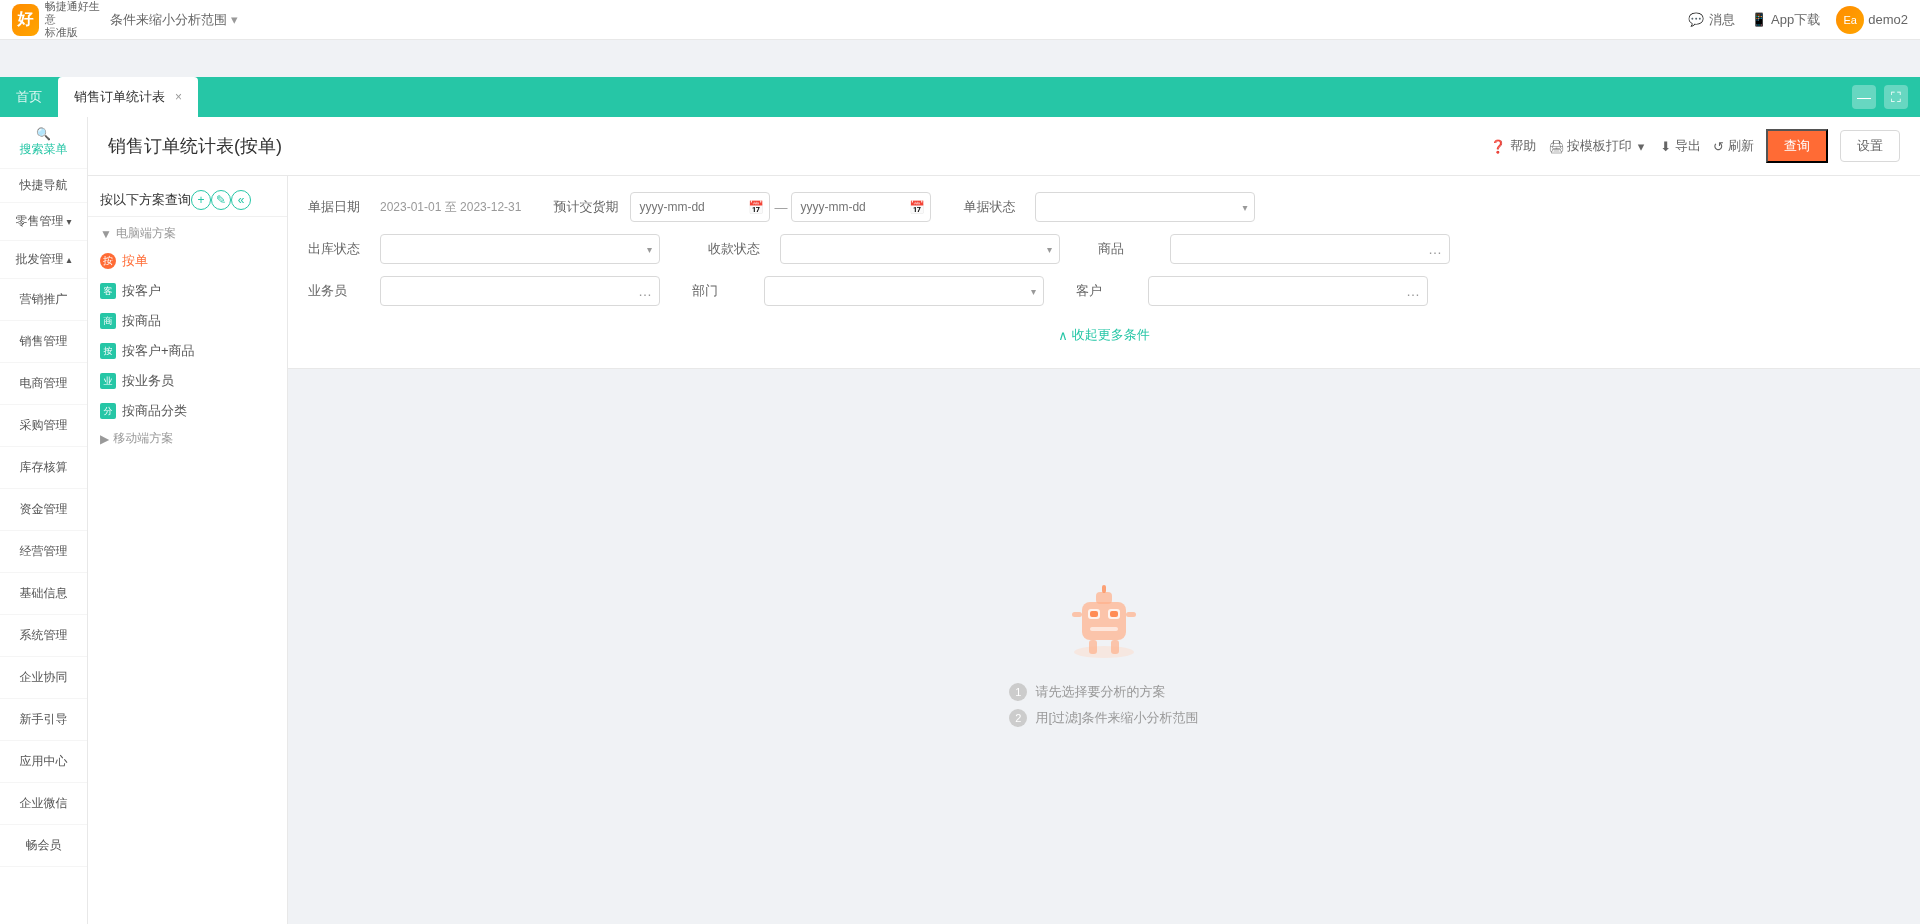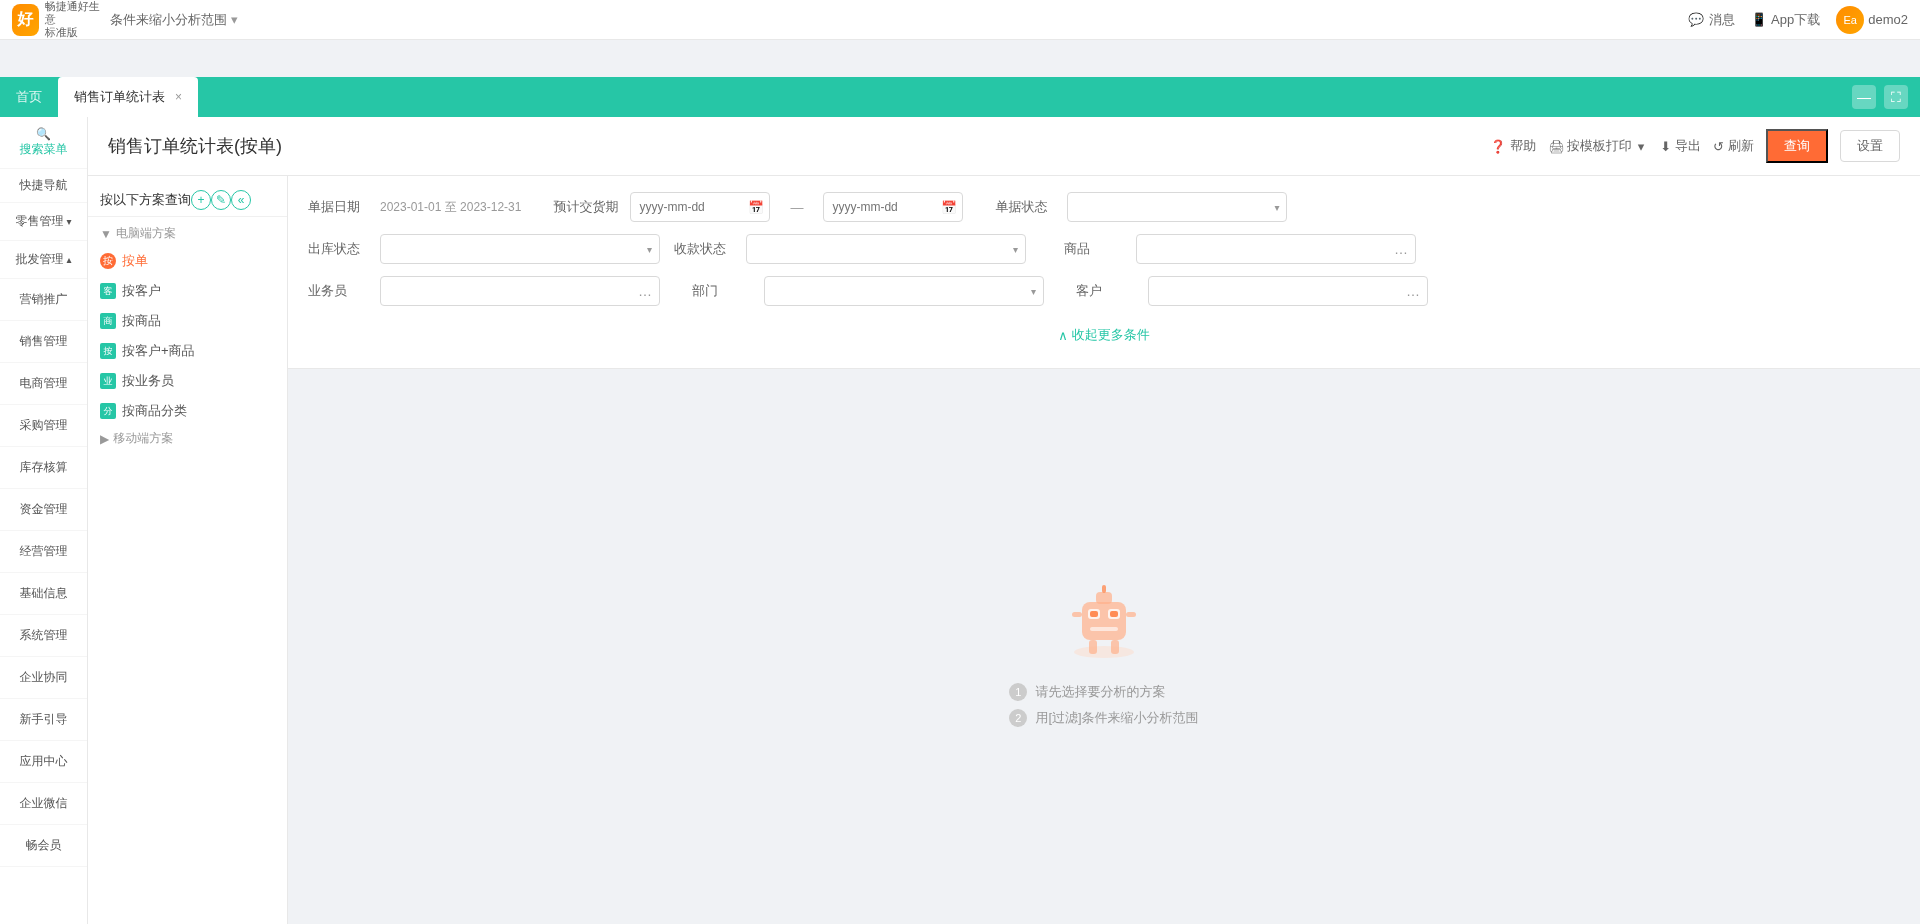--- a/index.html
+++ b/index.html
@@ -272,21 +272,21 @@
 
       <div style="flex:1;display:flex;flex-direction:column;overflow:hidden;">
 
         <div class="filter-panel">
 
           <div class="filter-row">
             <span class="filter-label">单据日期</span>
             <span class="date-range-text">2023-01-01 至 2023-12-31</span>
 
             <span class="filter-label" style="margin-left:20px;">预计交货期</span>
-            <div class="date-input-pair" style="position:relative;display:flex;align-items:center;gap:20px;">
+            <div class="date-input-pair" style="position:relative;display:flex;align-items:center;gap:4px;">
               <div style="position:relative;">
                 <input type="text" class="date-input" placeholder="yyyy-mm-dd" style="">
                 <span style="position:absolute;right:6px;top:50%;transform:translateY(-50%);color:#bbb;font-size:13px;">📅</span>
               </div>
               <span style="color:#999;">—</span>
               <div style="position:relative;">
                 <input type="text" class="date-input" placeholder="yyyy-mm-dd" style="">
                 <span style="position:absolute;right:6px;top:50%;transform:translateY(-50%);color:#bbb;font-size:13px;">📅</span>
               </div>
             </div>
@@ -298,21 +298,21 @@
             </div>
           </div>
 
           <div class="filter-row">
             <span class="filter-label">出库状态</span>
             <div class="filter-field" style="min-width:180px;max-width:280px;">
               <select class="filter-select" style="width:100%;"></select>
               <span class="down-arrow">▾</span>
             </div>
 
-            <span class="filter-label" style="margin-left:2px;">收款状态</span>
+            <span class="filter-label" style="margin-left:36px;">收款状态</span>
             <div class="filter-field" style="min-width:180px;max-width:280px;">
               <select class="filter-select" style="width:100%;"></select>
               <span class="down-arrow">▾</span>
             </div>
 
             <span class="filter-label" style="margin-left:26px;">商品</span>
             <div class="filter-field" style="min-width:180px;max-width:280px;">
               <input type="text" class="filter-input" style="width: 100%;">
               <span class="more-btn">…</span>
             </div>

